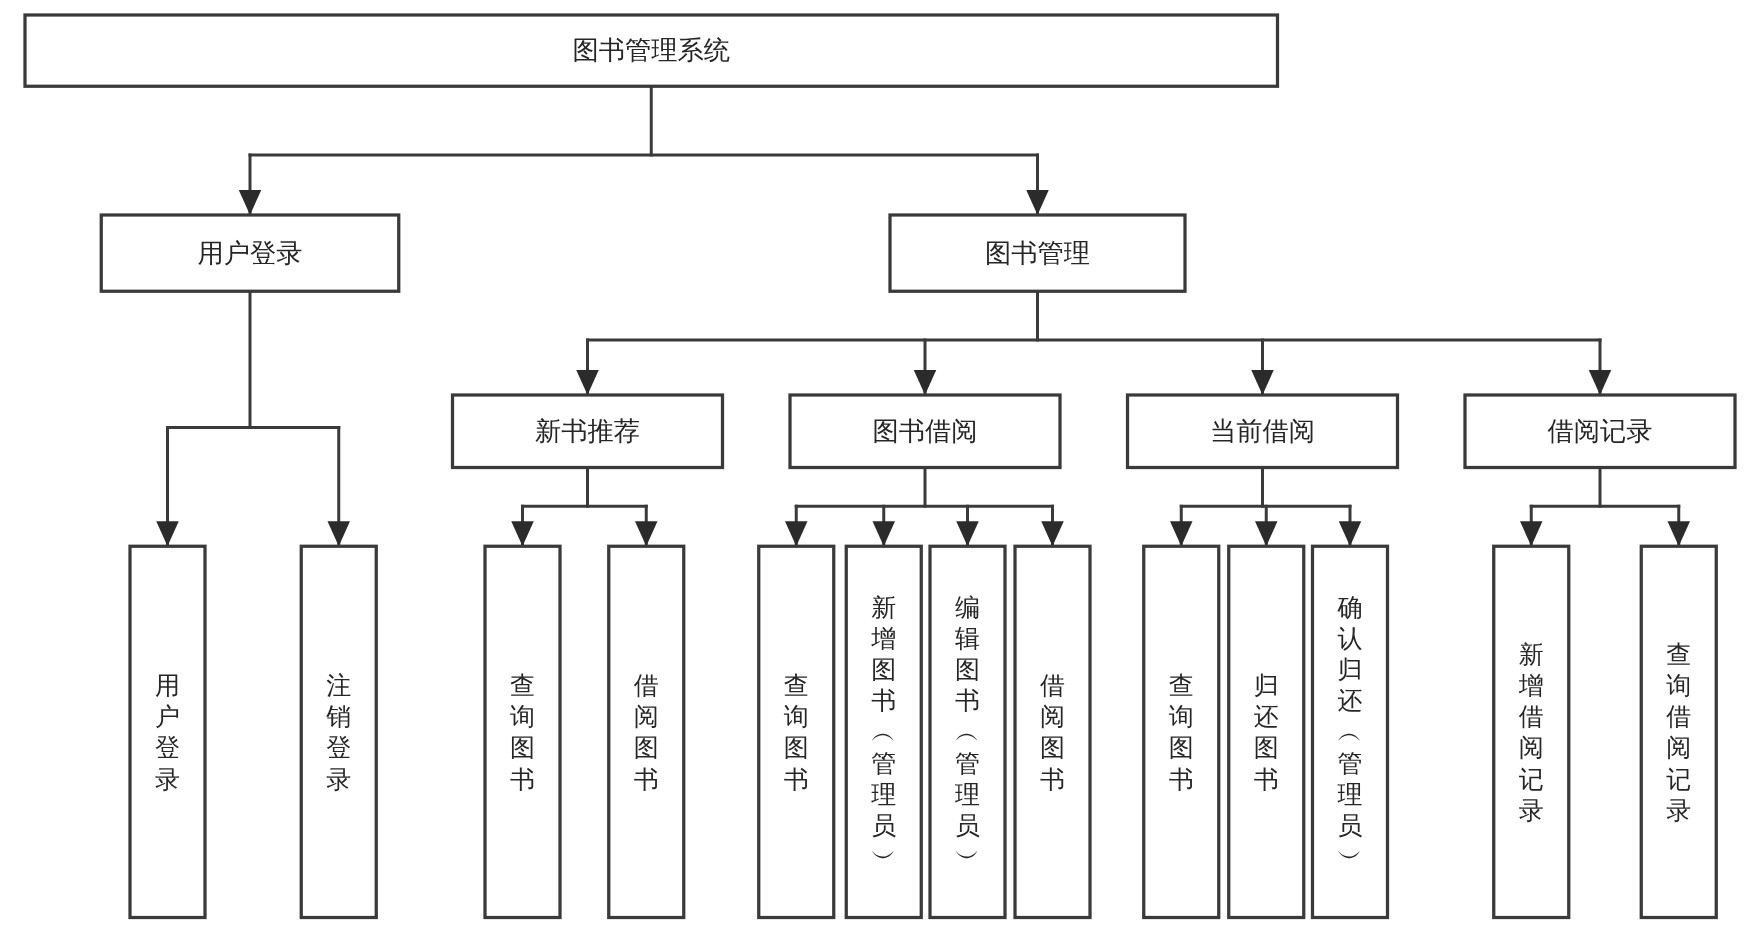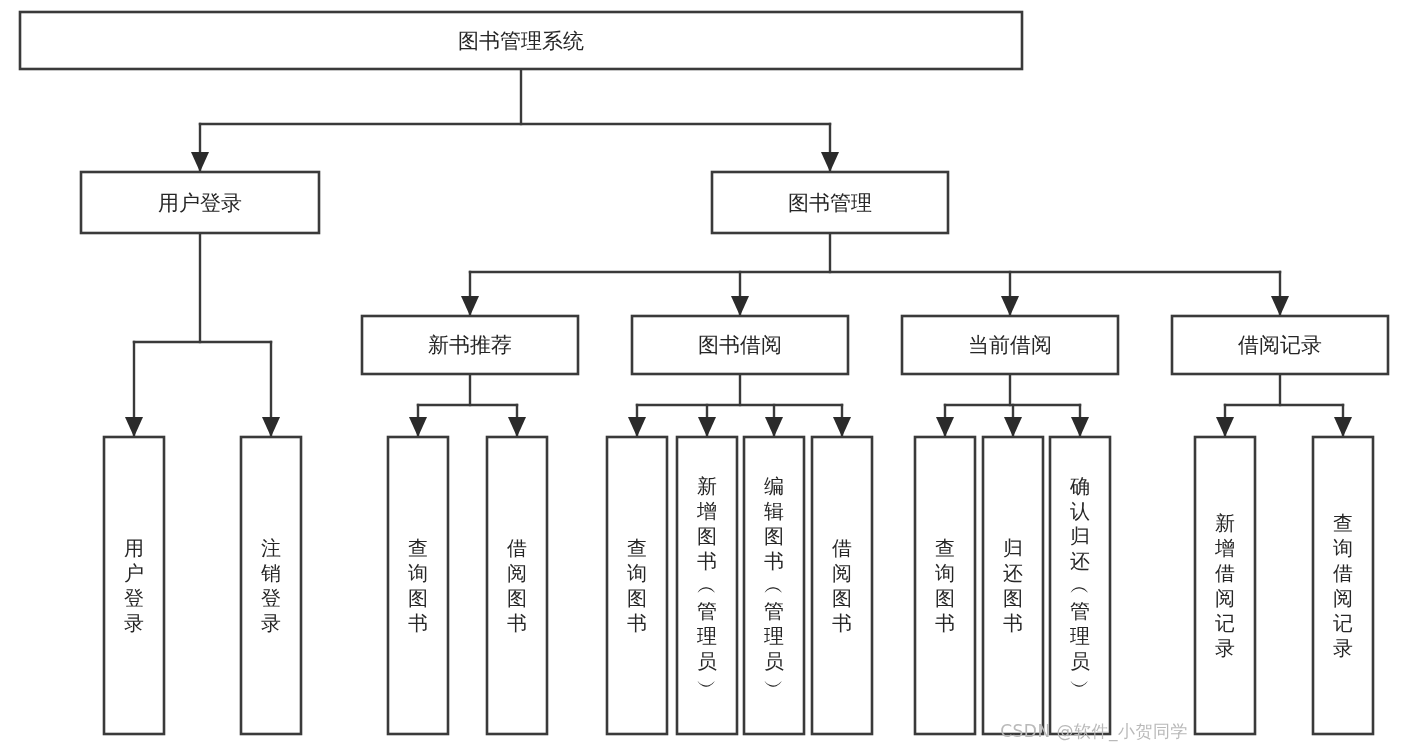--- a/index.html
+++ b/index.html
@@ -203,14 +203,13 @@
         <g>
           <rect x="1195" y="437" width="60" height="297" class="node-box"></rect>
           <text x="1225" class="node-label-vertical"><tspan x="1225" y="530">新</tspan><tspan x="1225" y="555">增</tspan><tspan x="1225" y="580">借</tspan><tspan x="1225" y="605">阅</tspan><tspan x="1225" y="630">记</tspan><tspan x="1225" y="655">录</tspan></text>
         </g>
         <g>
           <rect x="1313" y="437" width="60" height="297" class="node-box"></rect>
           <text x="1343" class="node-label-vertical"><tspan x="1343" y="530">查</tspan><tspan x="1343" y="555">询</tspan><tspan x="1343" y="580">借</tspan><tspan x="1343" y="605">阅</tspan><tspan x="1343" y="630">记</tspan><tspan x="1343" y="655">录</tspan></text>
         </g>
       </g>
   </svg>
-  <div class="watermark">CSDN @软件_小贺同学</div>
 </div>
 
 </body></html>

